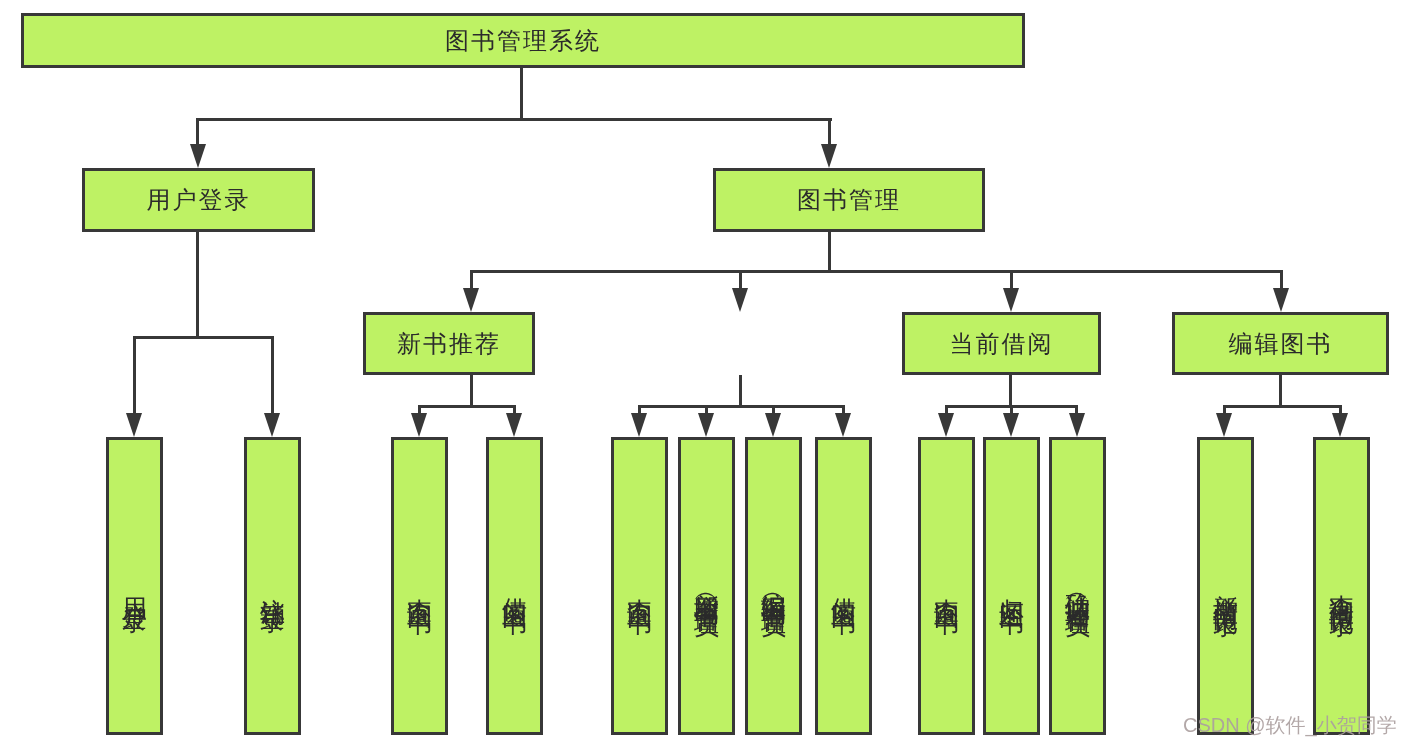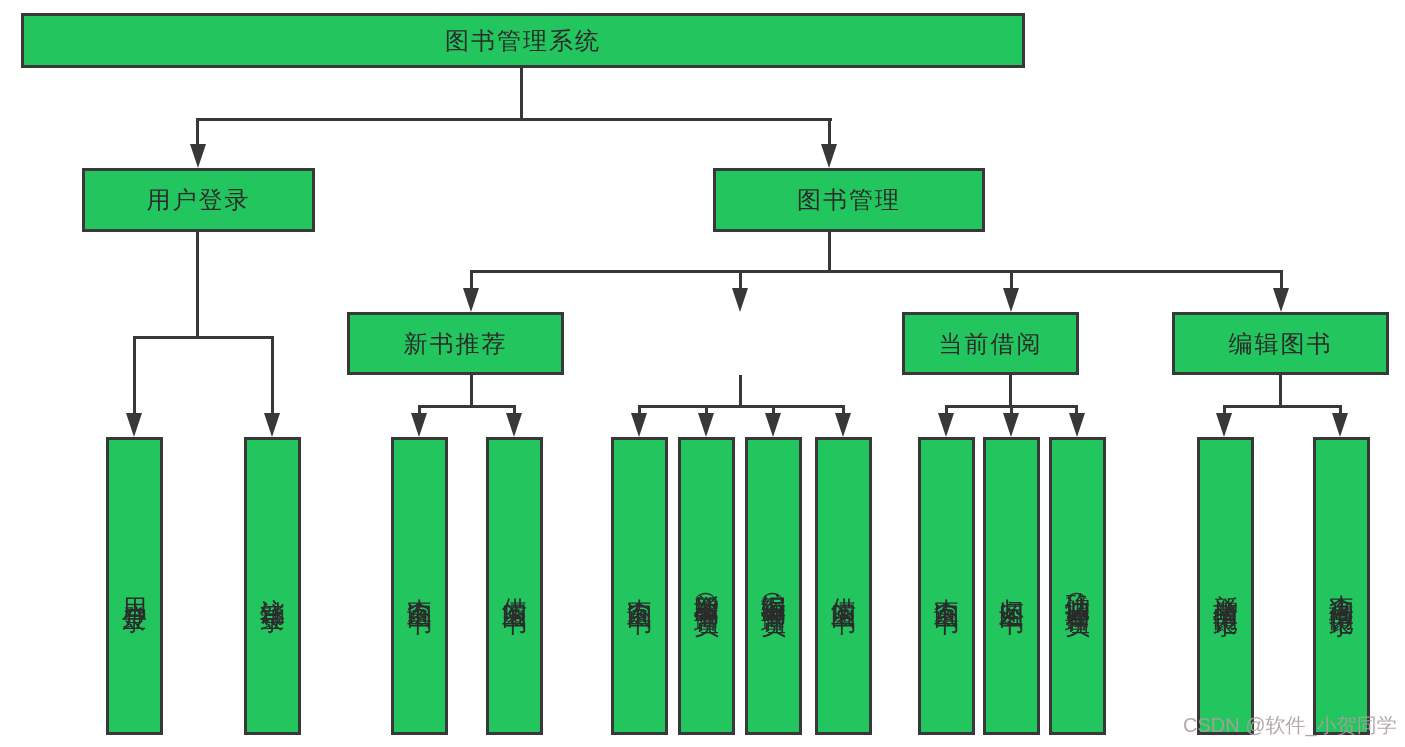--- a/index.html
+++ b/index.html
@@ -7,21 +7,21 @@
     position:relative;
     width:1405px;height:747px;
     background:#ffffff;
     font-family:"Liberation Sans","DejaVu Sans",sans-serif;
     overflow:hidden;
   }
   .box{
     position:absolute;
     box-sizing:border-box;
     border:3px solid #383838;
-    background:#22c55e;
+    background:#bef264;
     display:flex;
     align-items:center;
     justify-content:center;
     color:#2b2b2b;
   }
   .hlabel{
     font-size:24px;
     letter-spacing:2px;
     white-space:nowrap;
   }
@@ -91,24 +91,24 @@
     <div class="vline" style="left:470px;top:270px;height:22px;"></div>
     <div class="vline" style="left:739px;top:270px;height:22px;"></div>
     <div class="vline" style="left:1010px;top:270px;height:22px;"></div>
     <div class="vline" style="left:1280px;top:270px;height:22px;"></div>
     <div class="arrowhead" style="left:463px;top:288px;"></div>
     <div class="arrowhead" style="left:732px;top:288px;"></div>
     <div class="arrowhead" style="left:1003px;top:288px;"></div>
     <div class="arrowhead" style="left:1273px;top:288px;"></div>
   </div>
 
-  <div class="box" style="left:347px;top:312px;width:217px;height:63px;">
+  <div class="box" style="left:363px;top:312px;width:172px;height:63px;">
     <span class="hlabel">新书推荐</span>
   </div>
-  <div class="box" style="left:902px;top:312px;width:177px;height:63px;">
+  <div class="box" style="left:902px;top:312px;width:199px;height:63px;">
     <span class="hlabel">当前借阅</span>
   </div>
   <div class="box" style="left:1172px;top:312px;width:217px;height:63px;">
     <span class="hlabel">编辑图书</span>
   </div>
 
   <div>
     <div class="vline" style="left:470px;top:375px;height:33px;"></div>
     <div class="hline" style="left:418px;top:405px;width:98px;"></div>
     <div class="vline" style="left:418px;top:405px;height:12px;"></div>

